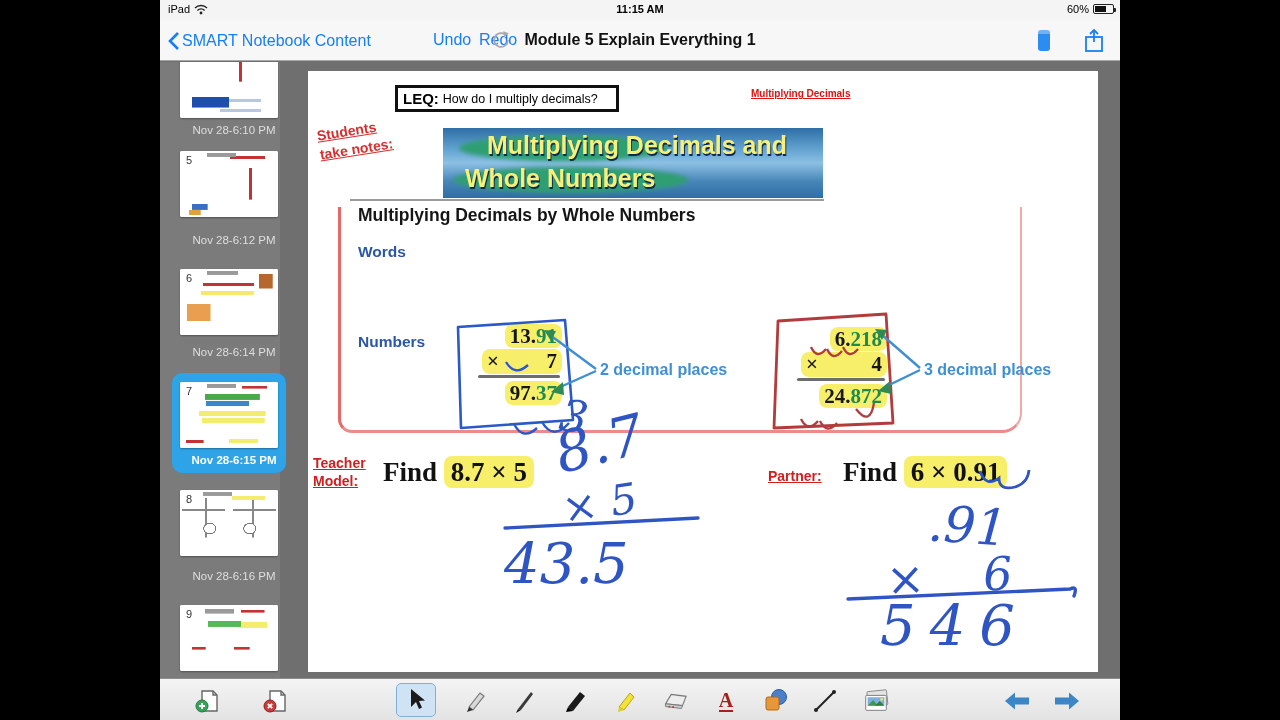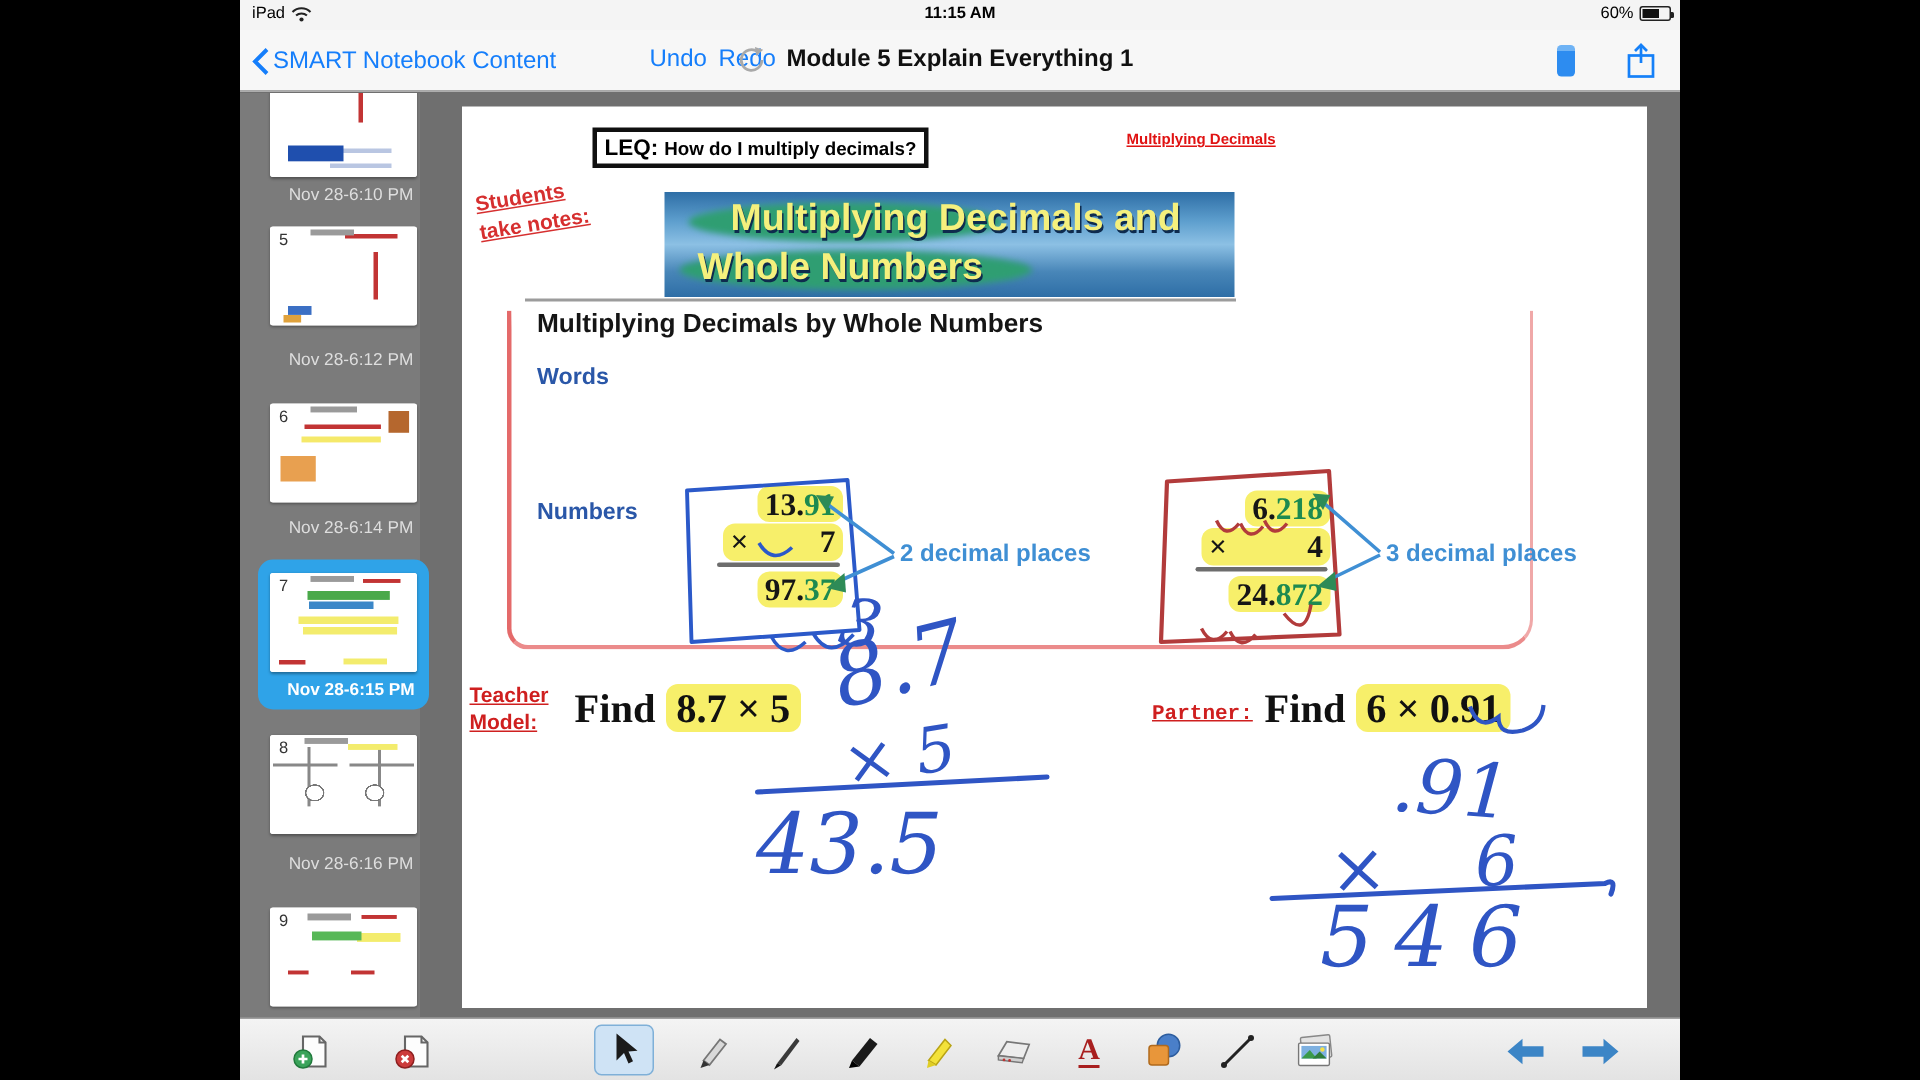--- a/index.html
+++ b/index.html
@@ -81,21 +81,21 @@
       background-position:36% 6%, 82% 8%, 44% 26%, 84% 28%, 14% 66%, 66% 66%;
       background-size:30% 7%, 24% 4%, 34% 9%, 30% 9%, 14% 4%, 16% 4%; }
 
   
   .canvas { position:absolute; left:148px; top:9px; width:790px; height:601px; background:#fff; }
   .abs { position:absolute; }
 
   .leq-box { left:87px; top:14px; width:224px; height:27px; border:3px solid #101010;
              display:flex; align-items:center; padding-left:5px; gap:4px; background:#fff; }
   .leq-label { font-weight:bold; font-size:15px; color:#000; }
-  .leq-q { font-weight:bold; font-size:12.5px; color:#000;text-align:center; }
+  .leq-q { font-weight:normal; font-size:12.5px; color:#000;text-align:center; }
 
   .page-title { left:443px; top:17px; color:#e01212; font-weight:bold; font-size:10px;
                 text-decoration:underline; }
   .students-note { left:10px; top:50px; color:#d62f2f; font-weight:bold; font-size:14px;
                    transform:rotate(-9deg); line-height:19px; }
   .students-note span { text-decoration:underline; }
 
   .banner { left:135px; top:57px; width:380px; height:70px;
             background:linear-gradient(180deg,#2e6ea6 0%,#5e9fce 28%,#8cc0e4 50%,#4886b8 76%,#2e6ea6 100%); }
   .banner-ellipse { position:absolute; background:#2f9e72; border-radius:50%; filter:blur(2px); }
@@ -284,21 +284,21 @@
 
       <div class="abs red-label" style="left:5px; top:383px;">
         <span>Teacher</span><br>
         <span>Model:</span>
       </div>
       <div class="abs find-row serif-bold" style="left:75px; top:386px;">
         <span>Find</span>
         <span class="hl">8.7 × 5</span>
       </div>
 
-      <div class="abs red-label" style="left:460px; top:396px;font-family:Liberation Mono, monospace;">Partner:</div>
+      <div class="abs red-label" style="left:460px; top:396px;">Partner:</div>
       <div class="abs find-row serif-bold" style="left:535px; top:386px;">
         <span>Find</span>
         <span class="hl">6 × 0.91</span>
       </div>
 
       <div class="hw" style="left:247px; top:340px; font-size:56px; transform:rotate(-14deg);">8.7</div>
       <div class="hw" style="left:254px; top:408px; font-size:42px; transform:rotate(-9deg);">× 5</div>
       <div class="hw" style="left:196px; top:460px; font-size:56px;">43.5</div>
       <div class="hw" style="left:252px; top:320px; font-size:44px; transform:rotate(9deg);">3</div>
       <div class="hw" style="left:620px; top:426px; font-size:50px; transform:rotate(4deg);">.91</div>

